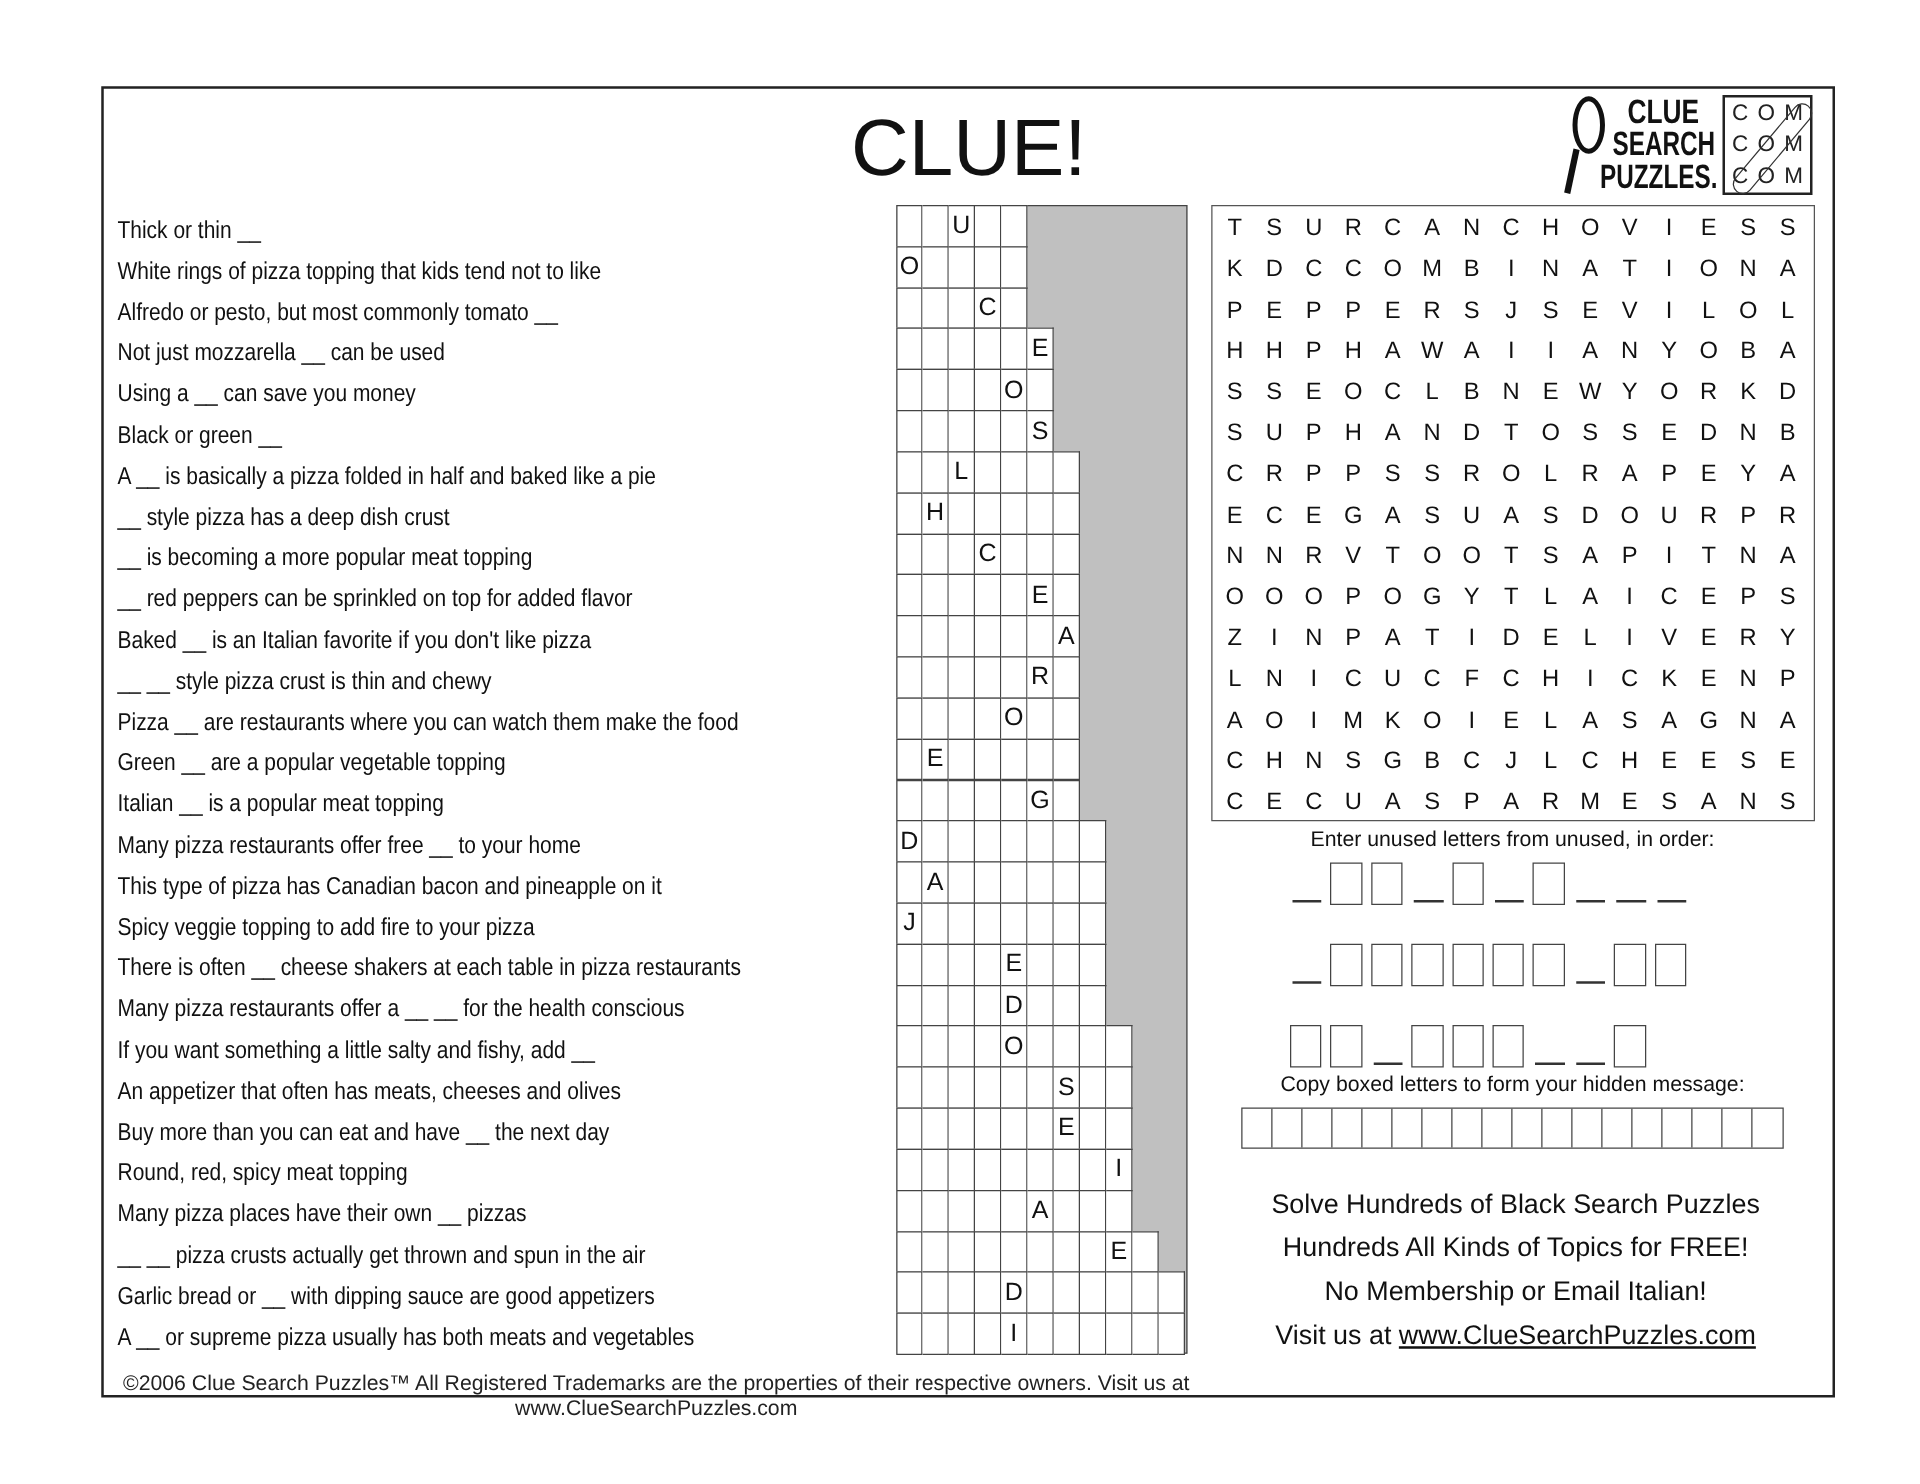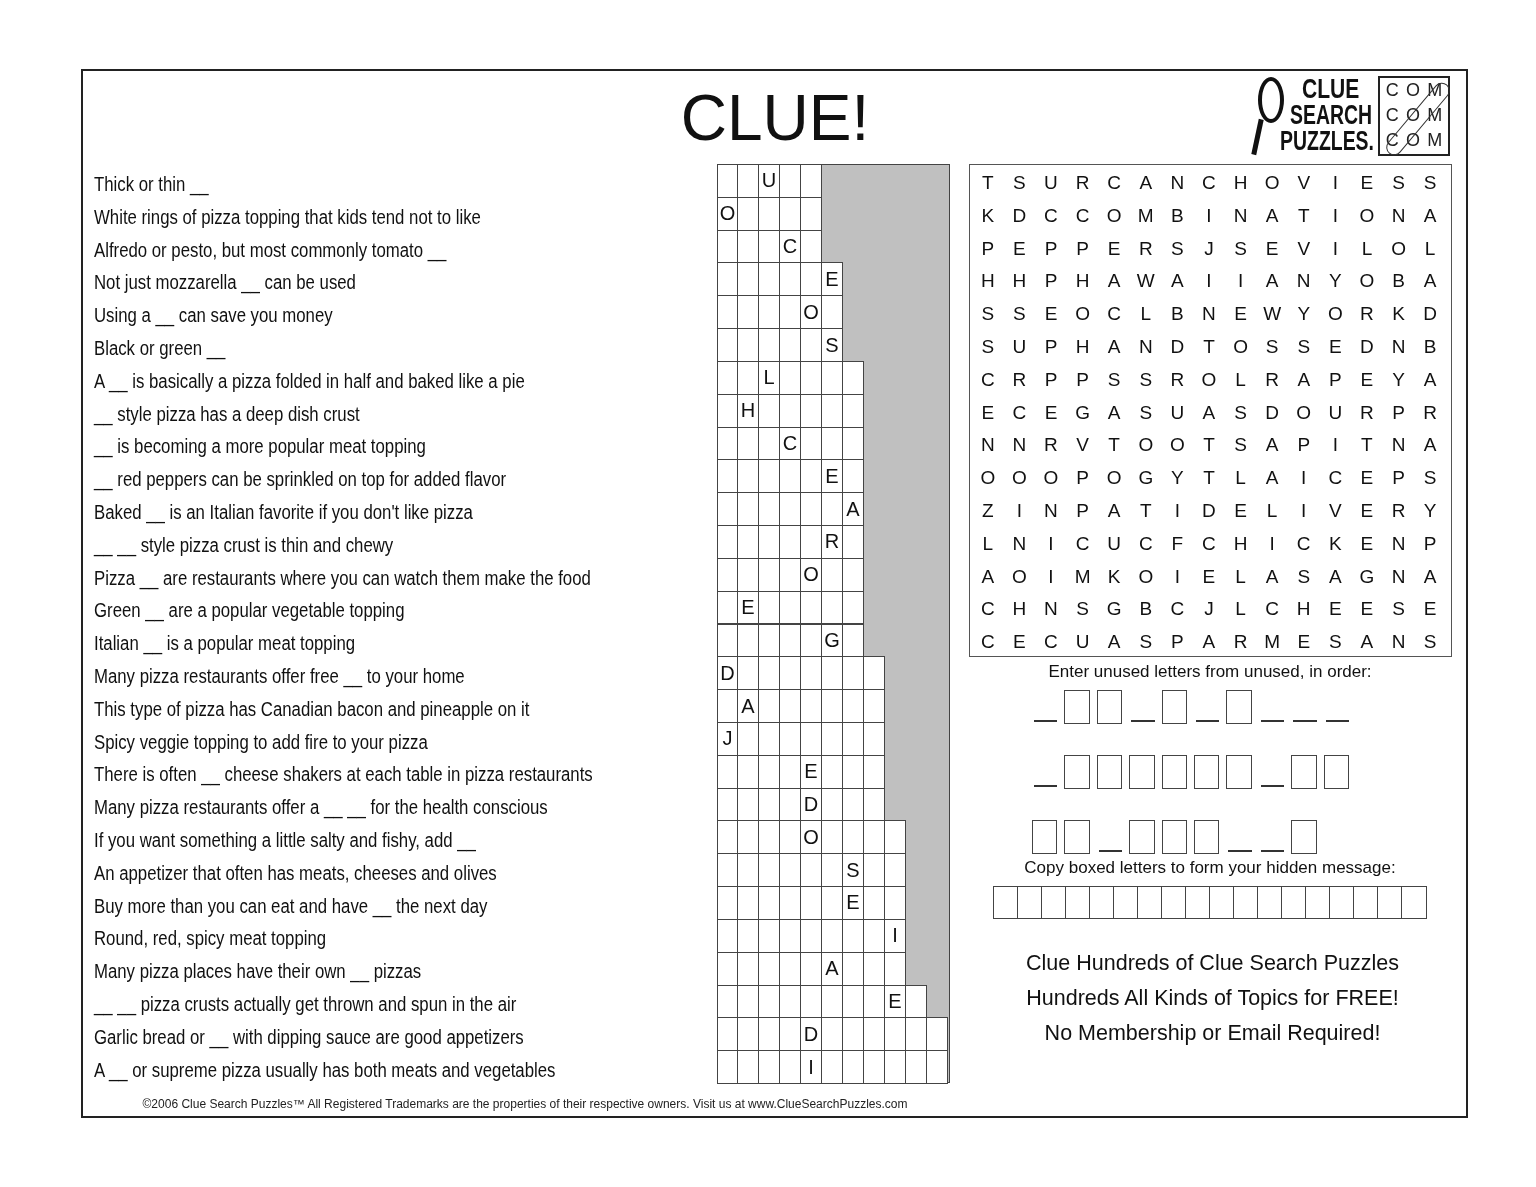--- a/index.html
+++ b/index.html
@@ -55,21 +55,21 @@
   .slot.box::after { content: ""; position: absolute; left: 1px; right: 6px; top: 2px; bottom: 0px; border: 1.5px solid #444; }
   .copy { position: absolute; left: 990px; top: 858px; width: 440px; text-align: center; font-size: 17px; }
   .msgbox { position: absolute; left: 993px; top: 886px; display: flex; border: 1.5px solid #444; }
   .mcell { width: 24px; height: 31px; border-right: 1.5px solid #444; box-sizing: border-box; }
   .mcell:last-child { border-right: none; }
 
   .promo { position: absolute; left: 985px; top: 946px; width: 455px; text-align: center;
            font-size: 21.5px; line-height: 35px; }
   .promo a { color: #111; text-decoration: underline; }
   .footer { position: absolute; left: 90px; top: 1097px; width: 870px; text-align: center;
-            font-size: 12px; color: #222; }
+            font-size: 17px; color: #222; }
 </style>
 </head>
 <body>
 
 <div class="frame"></div>
 
 <div class="title">CLUE!</div>
 
 <div class="logo">
   <div class="glass"></div>
@@ -715,18 +715,19 @@
     <div class="mcell"></div>
     <div class="mcell"></div>
     <div class="mcell"></div>
     <div class="mcell"></div>
     <div class="mcell"></div>
     <div class="mcell"></div>
     <div class="mcell"></div>
   </div>
 
 <div class="promo">
-  <div>Clue Hundreds of Clue Search Puzzles</div>
+  <div>Solve Hundreds of Black Search Puzzles</div>
   <div>Hundreds All Kinds of Topics for FREE!</div>
-  <div>No Membership or Email Required!</div>
+  <div>No Membership or Email Italian!</div>
+  <div><span>Visit us at </span><a>www.ClueSearchPuzzles.com</a></div>
 </div>
 
 <div class="footer">©2006 Clue Search Puzzles™ All Registered Trademarks are the properties of their respective owners. Visit us at www.ClueSearchPuzzles.com</div>
 
 </body></html>

